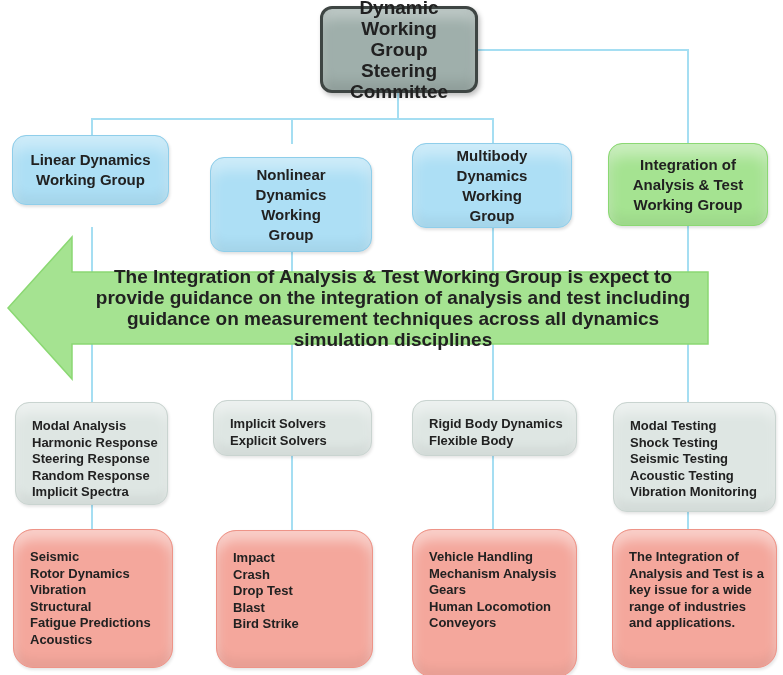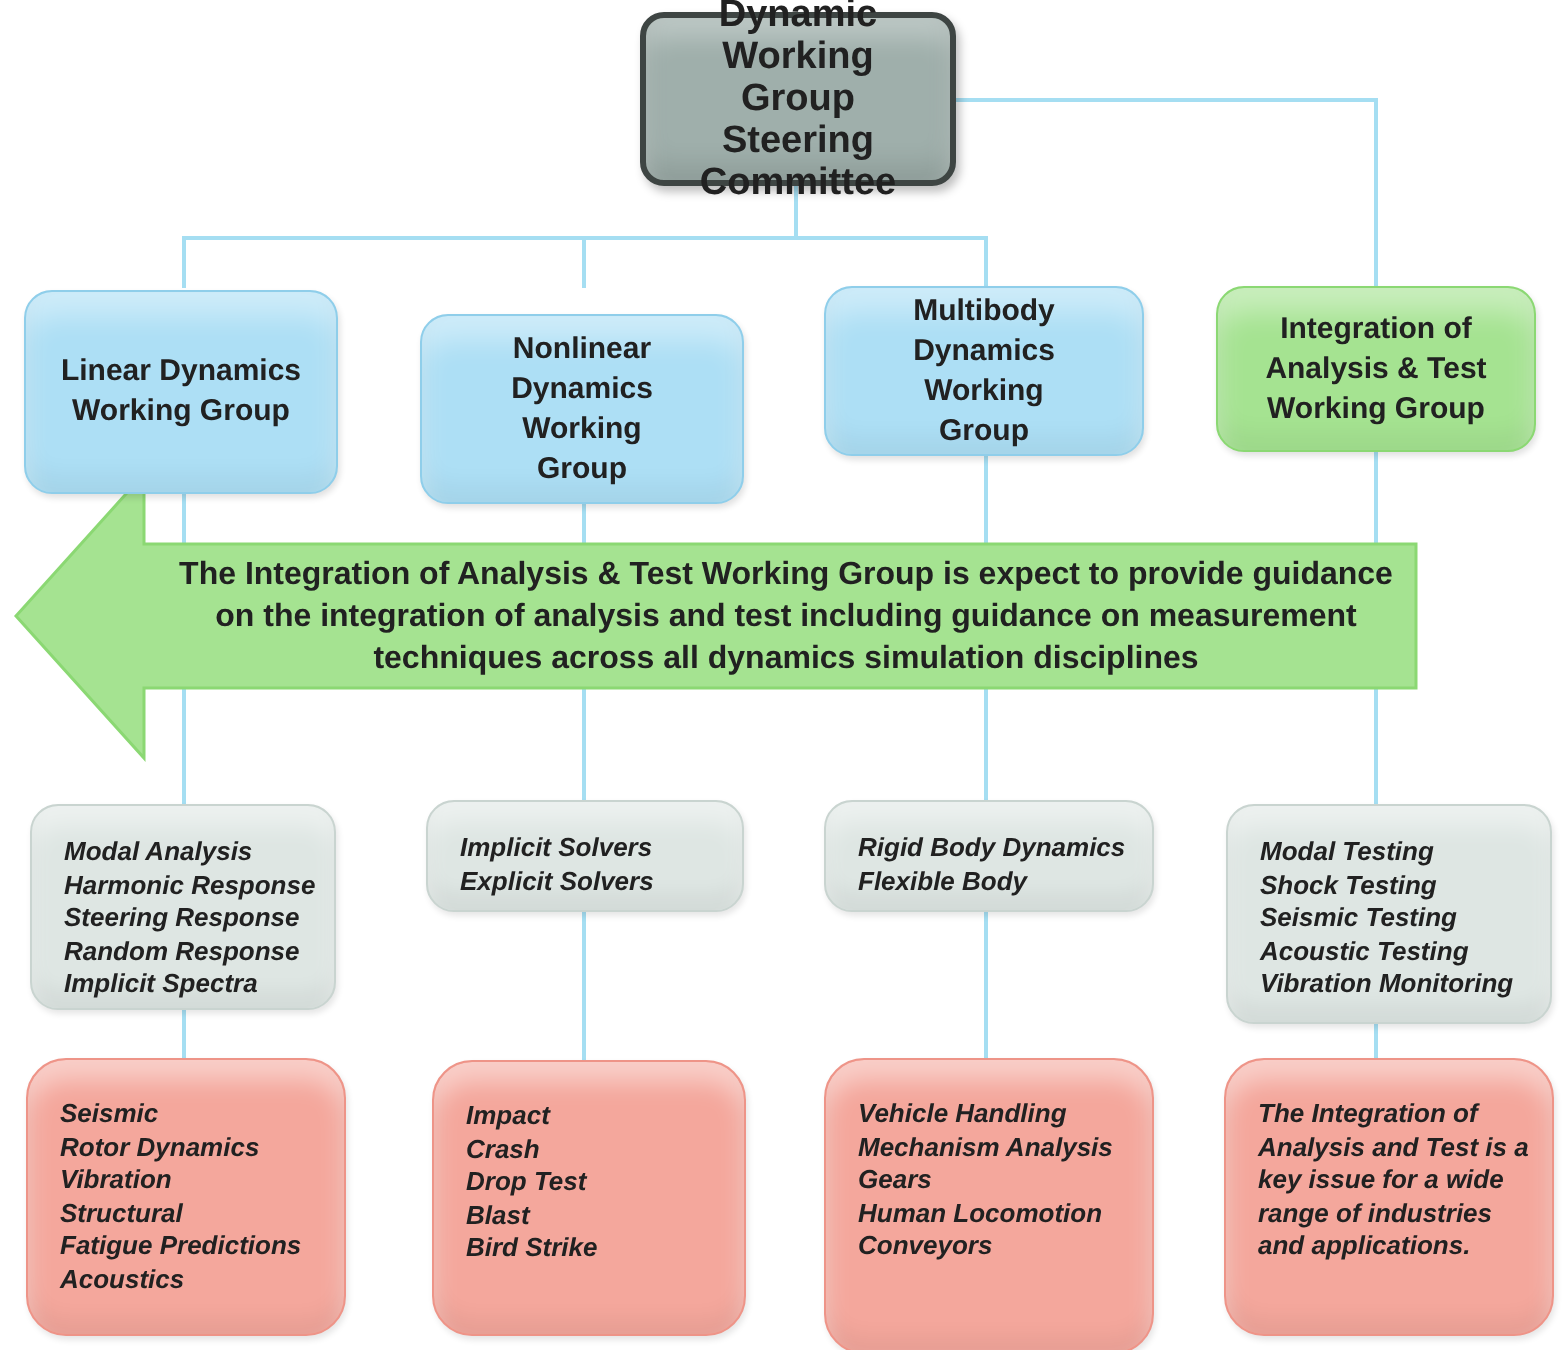--- a/index.html
+++ b/index.html
@@ -25,31 +25,31 @@
   .group{
     border-radius:14px;font-size:15px;line-height:20px;
     box-shadow:1px 2px 3px rgba(0,0,0,.12), inset 0 12px 14px rgba(255,255,255,.40), inset 0 -8px 12px rgba(0,0,0,.05);
   }
   .group.blue{background:var(--blue_fill,#ADDFF5);border:1px solid var(--blue_border,#8FCEEA);}
   .group.green{background:var(--green_fill,#A5E391);border:1px solid var(--green_border,#8BD873);}
   .titlespan{display:inline-block;}
   
   .listbox{
     position:absolute;z-index:3;box-sizing:border-box;font-weight:700;font-size:13px;line-height:16.5px;
-    border-radius:14px;box-shadow:1px 2px 3px rgba(0,0,0,.10), inset 0 10px 12px rgba(255,255,255,.45), inset 0 -8px 10px rgba(0,0,0,.05);font-style:italic;
+    border-radius:14px;box-shadow:1px 2px 3px rgba(0,0,0,.10), inset 0 10px 12px rgba(255,255,255,.45), inset 0 -8px 10px rgba(0,0,0,.05);
   }
   .listbox.gray{background:var(--gray_fill,#DEE6E3);border:1px solid var(--gray_border,#C9D4D0);padding:15px 6px 0 16px;}
   .listbox.pink{background:var(--pink_fill,#F4A79C);border:1px solid var(--pink_border,#EE9488);border-radius:20px;padding:19px 10px 0 16px;}
   .list-line{white-space:normal;}
   
   .arrow-svg{position:absolute;left:0;top:230px;z-index:2;}
   .arrow-text{
     position:absolute;left:84px;top:274px;width:618px;height:68px;z-index:2;
     display:flex;align-items:center;justify-content:center;text-align:center;
-    font-weight:700;font-size:16px;line-height:21px;
+    font-weight:700;font-size:19px;line-height:21px;
   }
 </style>
 </head>
 <body>
 
 <div class="canvas">
 
   <div class="line v" style="left:397px;top:92px;height:27px"></div>
   <div class="line h" style="left:91px;top:118px;width:403px"></div>
   <div class="line v" style="left:91px;top:118px;height:26px"></div>
@@ -65,21 +65,21 @@
 
   <div class="line v" style="left:91px;top:504px;height:26px"></div>
   <div class="line v" style="left:291px;top:455px;height:76px"></div>
   <div class="line v" style="left:492px;top:455px;height:76px"></div>
   <div class="line v" style="left:687px;top:511px;height:22px"></div>
 
   <div class="node committee" style="left:320px;top:6px;width:158px;height:87px">
     <span class="titlespan" style="width:126px">Dynamic Working Group Steering Committee</span>
   </div>
 
-  <div class="node group blue" style="left:12px;top:145px;width:157px;height:102px">
+  <div class="node group blue" style="left:12px;top:135px;width:157px;height:70px">
     <span class="titlespan" style="width:122px">Linear Dynamics Working Group</span>
   </div>
   <div class="node group blue" style="left:210px;top:157px;width:162px;height:95px">
     <span class="titlespan" style="width:104px">Nonlinear Dynamics Working Group</span>
   </div>
   <div class="node group blue" style="left:412px;top:143px;width:160px;height:85px">
     <span class="titlespan" style="width:104px">Multibody Dynamics Working Group</span>
   </div>
   <div class="node group green" style="left:608px;top:143px;width:160px;height:83px">
     <span class="titlespan" style="width:114px">Integration of Analysis &amp; Test Working Group</span>

